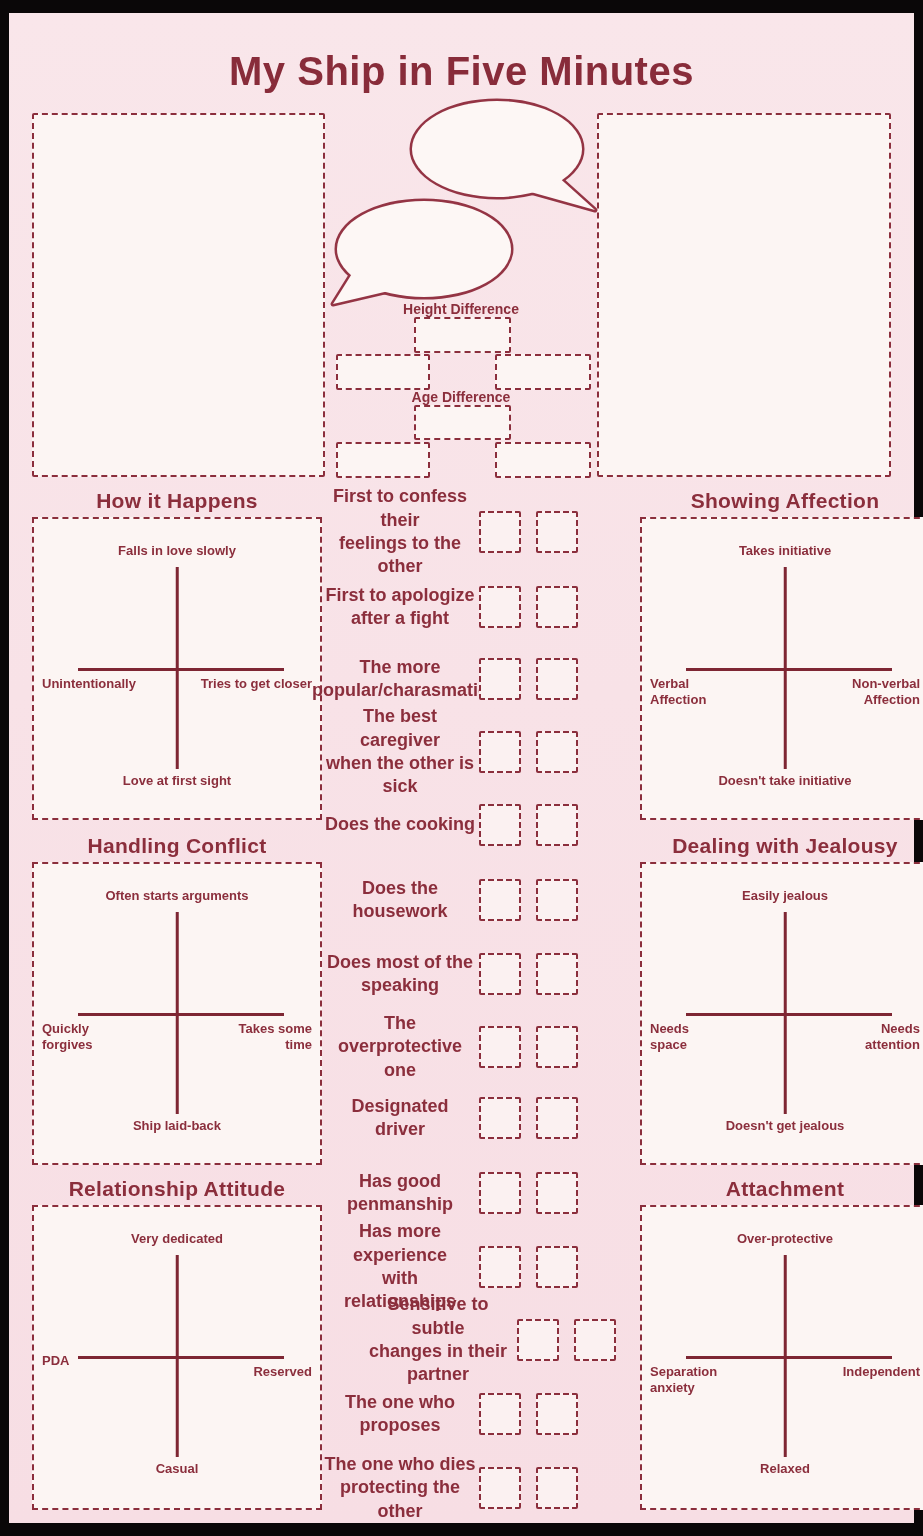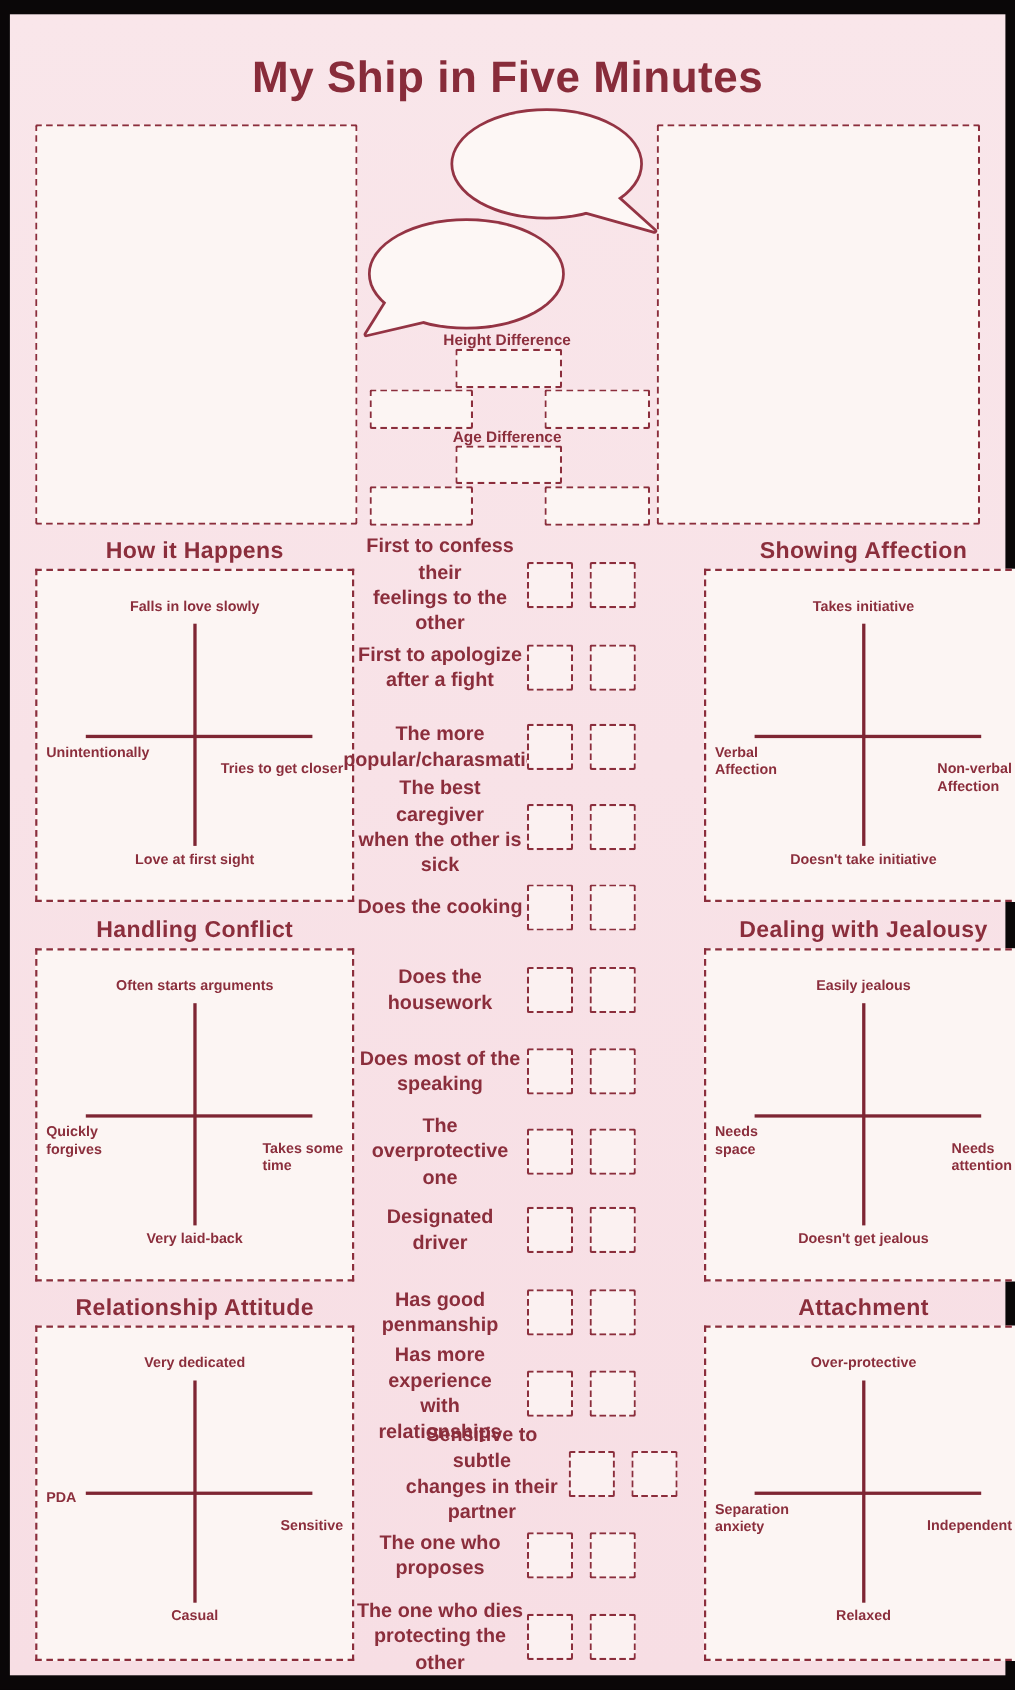--- a/index.html
+++ b/index.html
@@ -41,21 +41,21 @@
     position:relative;margin-top:4px;width:100%;height:303px;
     border:2px dashed #8b2e3c;background:#fcf5f3;box-sizing:border-box;
   }
   .rowC .q-box{height:305px;}
   .vline{position:absolute;left:50%;transform:translateX(-50%);top:48px;height:202px;width:2.5px;background:#7e2633;}
   .hline{position:absolute;top:149px;left:44px;width:206px;height:2.5px;background:#7e2633;}
   .q-label{position:absolute;font-size:13px;line-height:1.25;white-space:pre-line;}
   .q-top{top:24px;left:0;width:100%;text-align:center;}
   .q-bottom{top:254px;left:0;width:100%;text-align:center;}
   .q-left{left:8px;top:157px;text-align:left;max-width:110px;}
-  .q-right{right:8px;top:172px;max-width:112px;}
+  .q-right{right:8px;top:157px;text-align:right;max-width:112px;}
   .chk-row{position:absolute;left:315px;width:266px;height:42px;}
   .chk-label{
     position:absolute;left:0;top:0;width:152px;height:100%;
     display:flex;align-items:center;justify-content:center;
     text-align:center;font-size:18px;line-height:1.3;white-space:pre-line;
   }
   .chk{
     position:absolute;top:0;width:42px;height:42px;box-sizing:border-box;
     border:2px dashed #8b2e3c;background:#fbf1f1;border-radius:2px;
   }
@@ -126,21 +126,21 @@
   <div class="q-section col-left rowB">
     <div class="q-header">Handling Conflict</div>
     <div class="q-box">
       <div class="vline"></div>
       <div class="hline"></div>
       <div class="q-label q-top">Often starts arguments</div>
       <div class="q-label q-left">Quickly
 forgives</div>
       <div class="q-label q-right">Takes some
 time</div>
-      <div class="q-label q-bottom">Very laid-back</div>
+      <div class="q-label q-bottom">Ship laid-back</div>
     </div>
   </div>
 
   <div class="q-section col-right rowB">
     <div class="q-header">Dealing with Jealousy</div>
     <div class="q-box">
       <div class="vline"></div>
       <div class="hline"></div>
       <div class="q-label q-top">Easily jealous</div>
       <div class="q-label q-left">Needs
@@ -151,21 +151,21 @@
     </div>
   </div>
 
   <div class="q-section col-left rowC">
     <div class="q-header">Relationship Attitude</div>
     <div class="q-box">
       <div class="vline"></div>
       <div class="hline"></div>
       <div class="q-label q-top">Very dedicated</div>
       <div class="q-label q-left" style="top:146px;">PDA</div>
-      <div class="q-label q-right">Sensitive</div>
+      <div class="q-label q-right">Reserved</div>
       <div class="q-label q-bottom">Casual</div>
     </div>
   </div>
 
   <div class="q-section col-right rowC">
     <div class="q-header">Attachment</div>
     <div class="q-box">
       <div class="vline"></div>
       <div class="hline"></div>
       <div class="q-label q-top">Over-protective</div>

